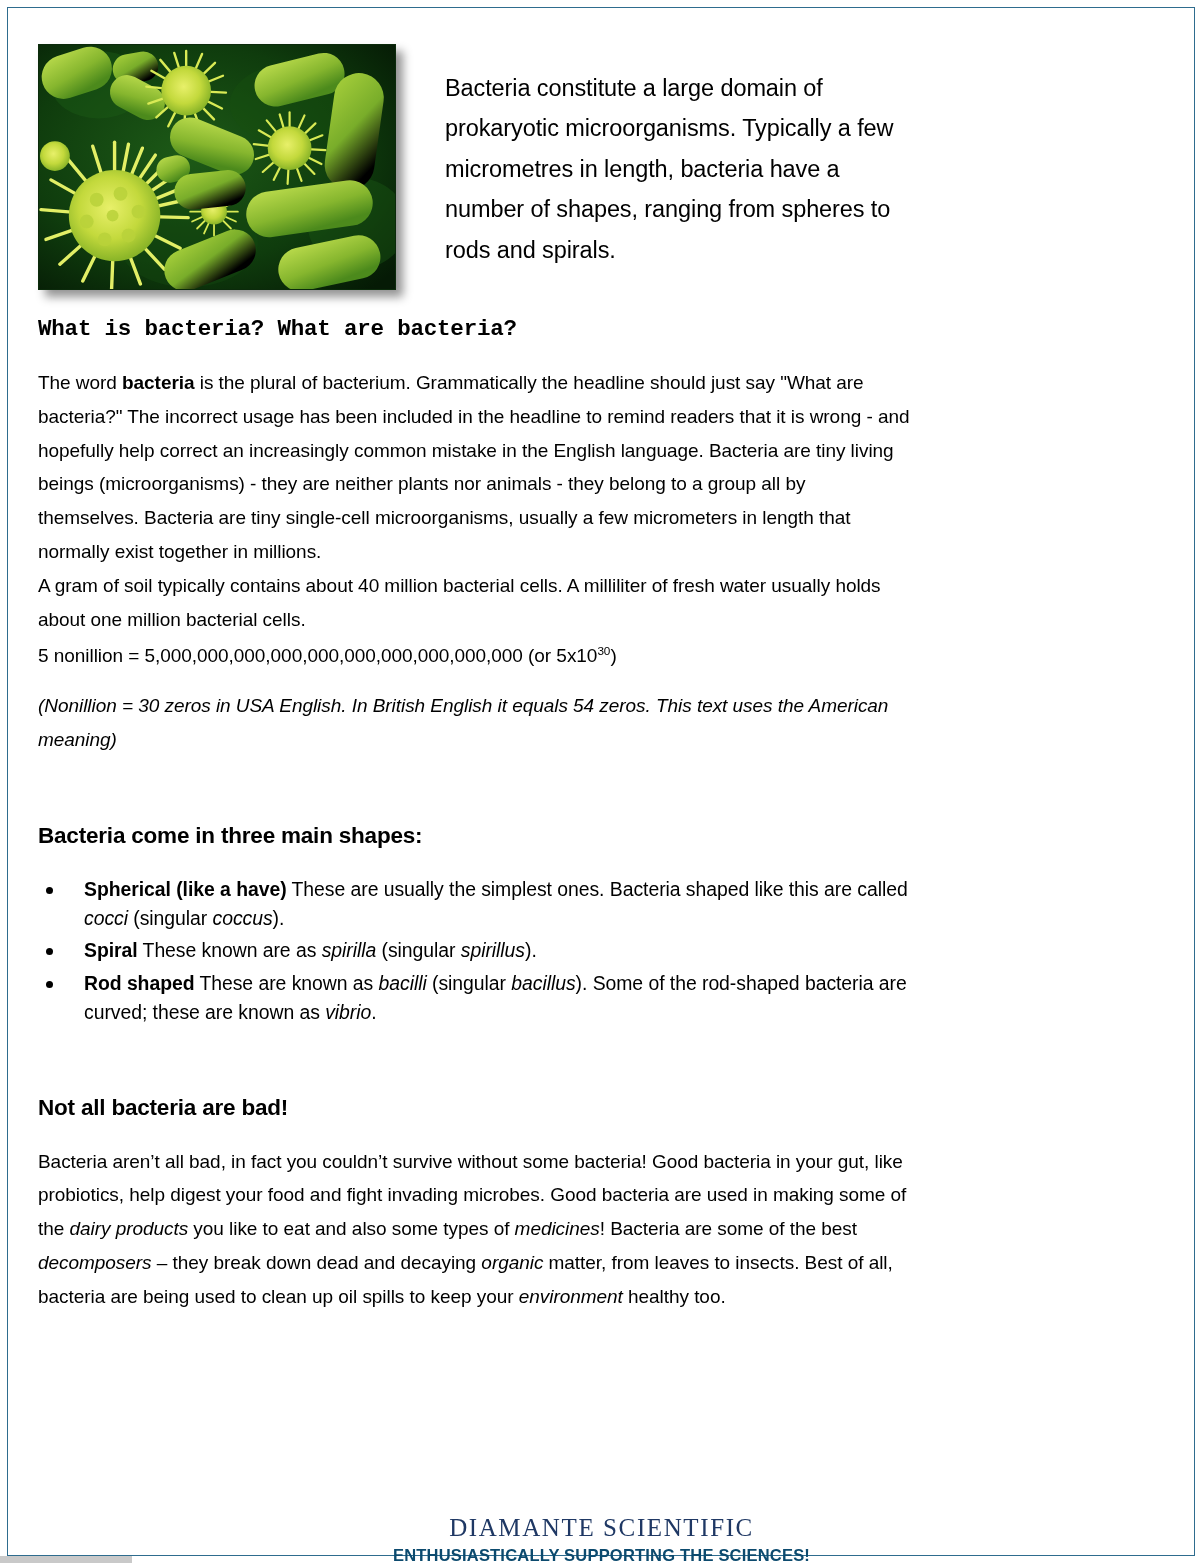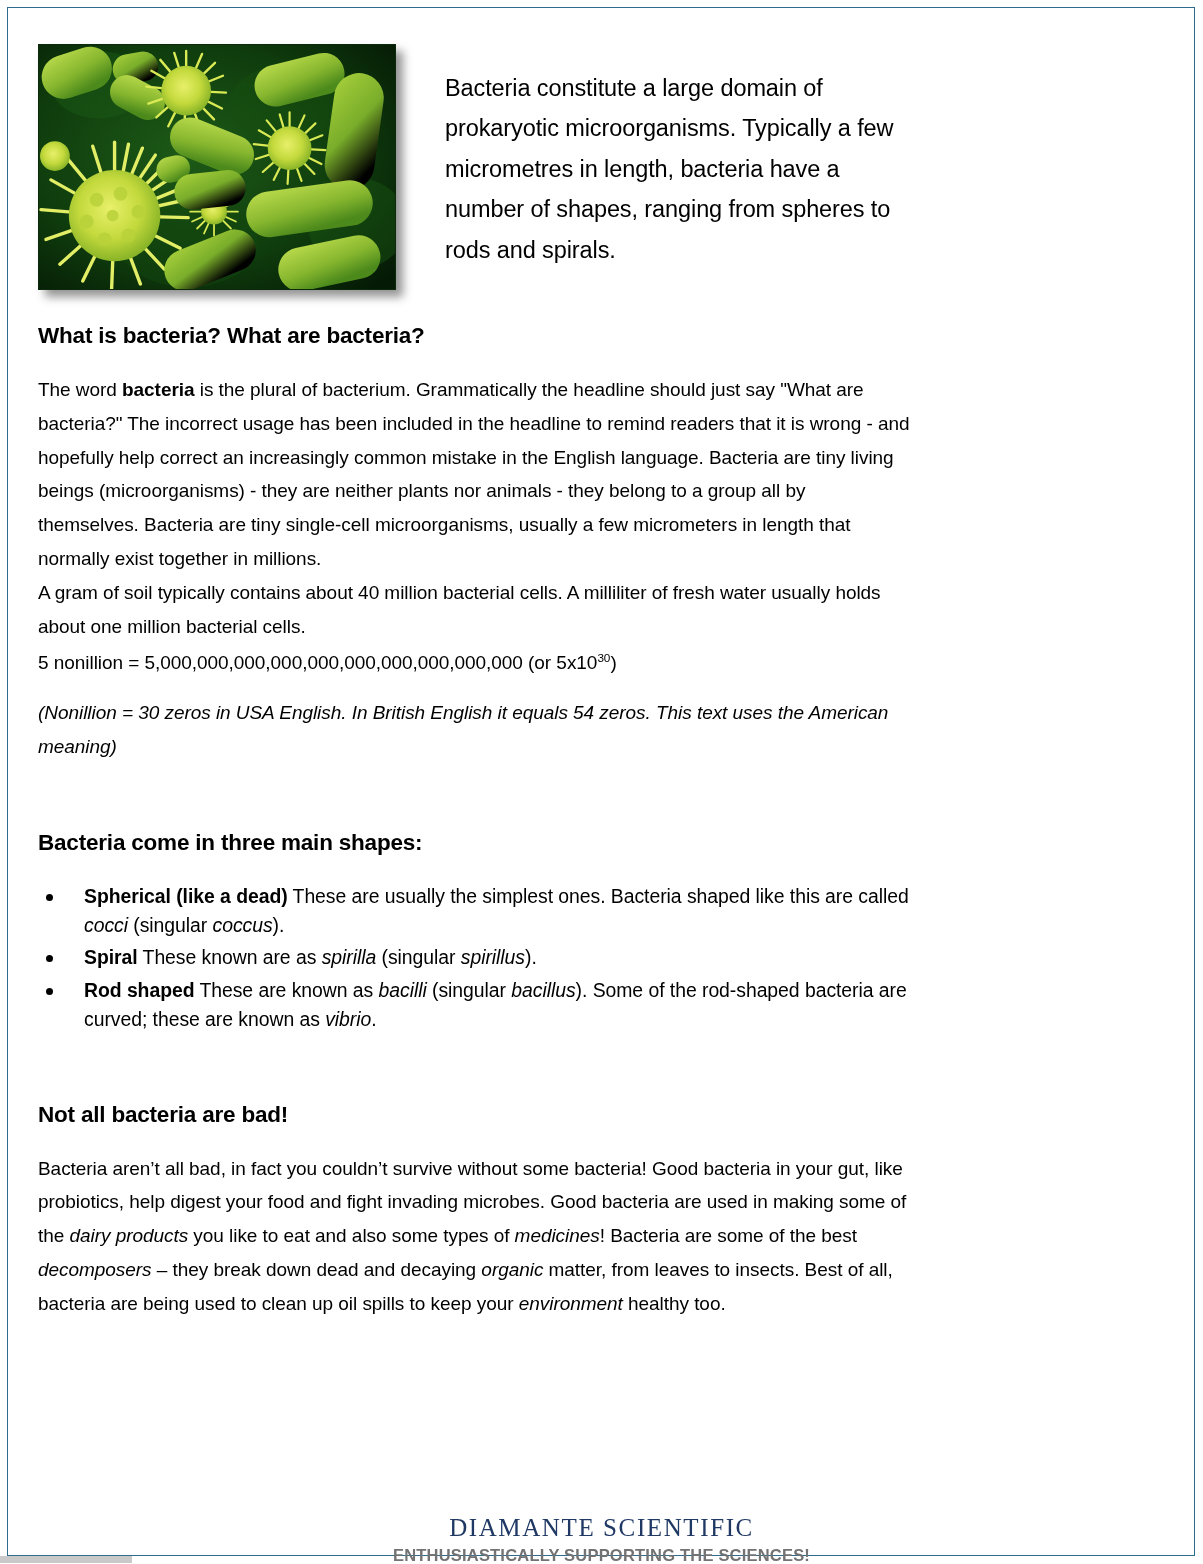--- a/index.html
+++ b/index.html
@@ -87,21 +87,21 @@
     letter-spacing: -0.2px;
   }
   p.body-text {
     font-size: 19px;
     line-height: 1.78;
     margin: 0;
     letter-spacing: -0.05px;
   }
   .tight { line-height: 1.55; }
 
-  #heading-1-block { margin-top: 33px; }
+  #heading-1-block { margin-top: 26px; font-family: Liberation Mono, monospace; }
   #para-1 { margin-top: 24px; }
   #para-2 { }
   #para-3 { margin-top: 30px; }
   #nonillion-line { margin-top: 2px; }
   #nonillion-note { margin-top: 17px; font-style: italic; }
 
   #heading-2-block { margin-top: 66px; }
   #heading-3-block { margin-top: 68px; }
   #para-final { margin-top: 24px; }
 
@@ -142,21 +142,21 @@
   .footer-title {
     font-family: "Liberation Serif", serif;
     font-size: 25px;
     color: #1f3864;
     letter-spacing: 1.6px;
   }
   .footer-tagline {
     font-family: "Liberation Sans", sans-serif;
     font-size: 16.5px;
     font-weight: bold;
-    color: #737373;
+    color: #0c4a6e;
     letter-spacing: 0.2px;
     margin-top: 4px;
   }
 
   
   .bottom-sliver {
     position: absolute;
     left: 0;
     top: 1556px;
     width: 132px;
@@ -353,21 +353,21 @@
     <p id="nonillion-line" class="body-text tight"><span>5 nonillion = 5,000,000,000,000,000,000,000,000,000,000 (or 5x10</span><sup>30</sup><span>)</span></p>
 
     <p id="nonillion-note" class="body-text tight">(Nonillion = 30 zeros in USA English. In British English it equals 54 zeros. This text uses the American meaning)</p>
 
     <div id="heading-2-block">
       <h2 class="section-heading">Bacteria come in three main shapes:</h2>
     </div>
 
     <ul class="shape-list">
       <li>
-        <span class="bullet-dot"></span><strong class="lead">Spherical (like a dead)</strong><span> These are usually the simplest ones. Bacteria shaped like this are called </span><em>cocci</em><span> (singular </span><em>coccus</em><span>).</span>
+        <span class="bullet-dot"></span><strong class="lead">Spherical (like a have)</strong><span> These are usually the simplest ones. Bacteria shaped like this are called </span><em>cocci</em><span> (singular </span><em>coccus</em><span>).</span>
       </li>
       <li>
         <span class="bullet-dot"></span><strong class="lead">Spiral</strong><span> These known are as </span><em>spirilla</em><span> (singular </span><em>spirillus</em><span>).</span>
       </li>
       <li>
         <span class="bullet-dot"></span><strong class="lead">Rod shaped</strong><span> These are known as </span><em>bacilli</em><span> (singular </span><em>bacillus</em><span>). Some of the rod-shaped bacteria are curved; these are known as </span><em>vibrio</em><span>.</span>
       </li>
     </ul>
 
     <div id="heading-3-block">

